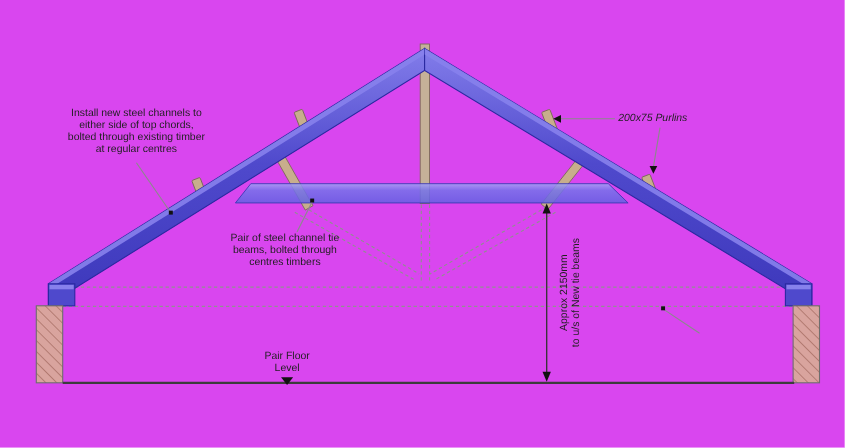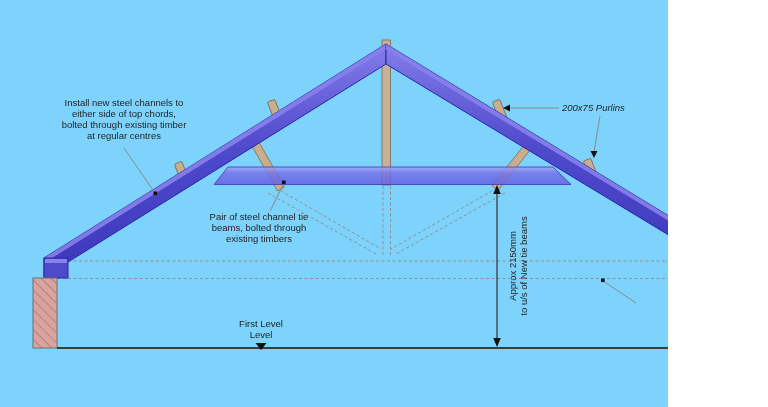--- a/index.html
+++ b/index.html
@@ -1,17 +1,17 @@
 <!DOCTYPE html>
 <html><head>
 <meta charset="utf-8">
 <style>
   html,body{margin:0;padding:0;background:#fff;}
   .stage{
-    position:relative;width:668px;height:407px;background:#7dd3fc;overflow:hidden;
+    position:relative;width:768px;height:407px;background:#d946ef;overflow:hidden;
     font-family:"Liberation Sans", sans-serif;
   }
   .stage svg{position:absolute;left:0;top:0;}
   .lbl{
     position:absolute;font-size:9.5px;line-height:11px;color:#1f1f1f;
     text-align:center;white-space:pre-line;transform:translateX(-50%);
   }
   .lbl.rot{
     transform:translate(-50%,-50%) rotate(-90deg);
     width:max-content;
@@ -124,21 +124,21 @@
 
   <div class="lbl" style="left:124px;top:97px;">Install new steel channels to
 either side of top chords,
 bolted through existing timber
 at regular centres</div>
 
   <div class="lbl single" style="left:562px;top:102px;">200x75 Purlins</div>
 
   <div class="lbl" style="left:259px;top:211px;">Pair of steel channel tie
 beams, bolted through
-existing timbers</div>
+centres timbers</div>
 
   <div class="lbl rot" style="left:518px;top:266px;">Approx 2150mm
 to u/s of New tie beams</div>
 
 
-  <div class="lbl" style="left:261px;top:318px;">First Level
+  <div class="lbl" style="left:261px;top:318px;">Pair Floor
 Level</div>
 </div>
 
 </body></html>

